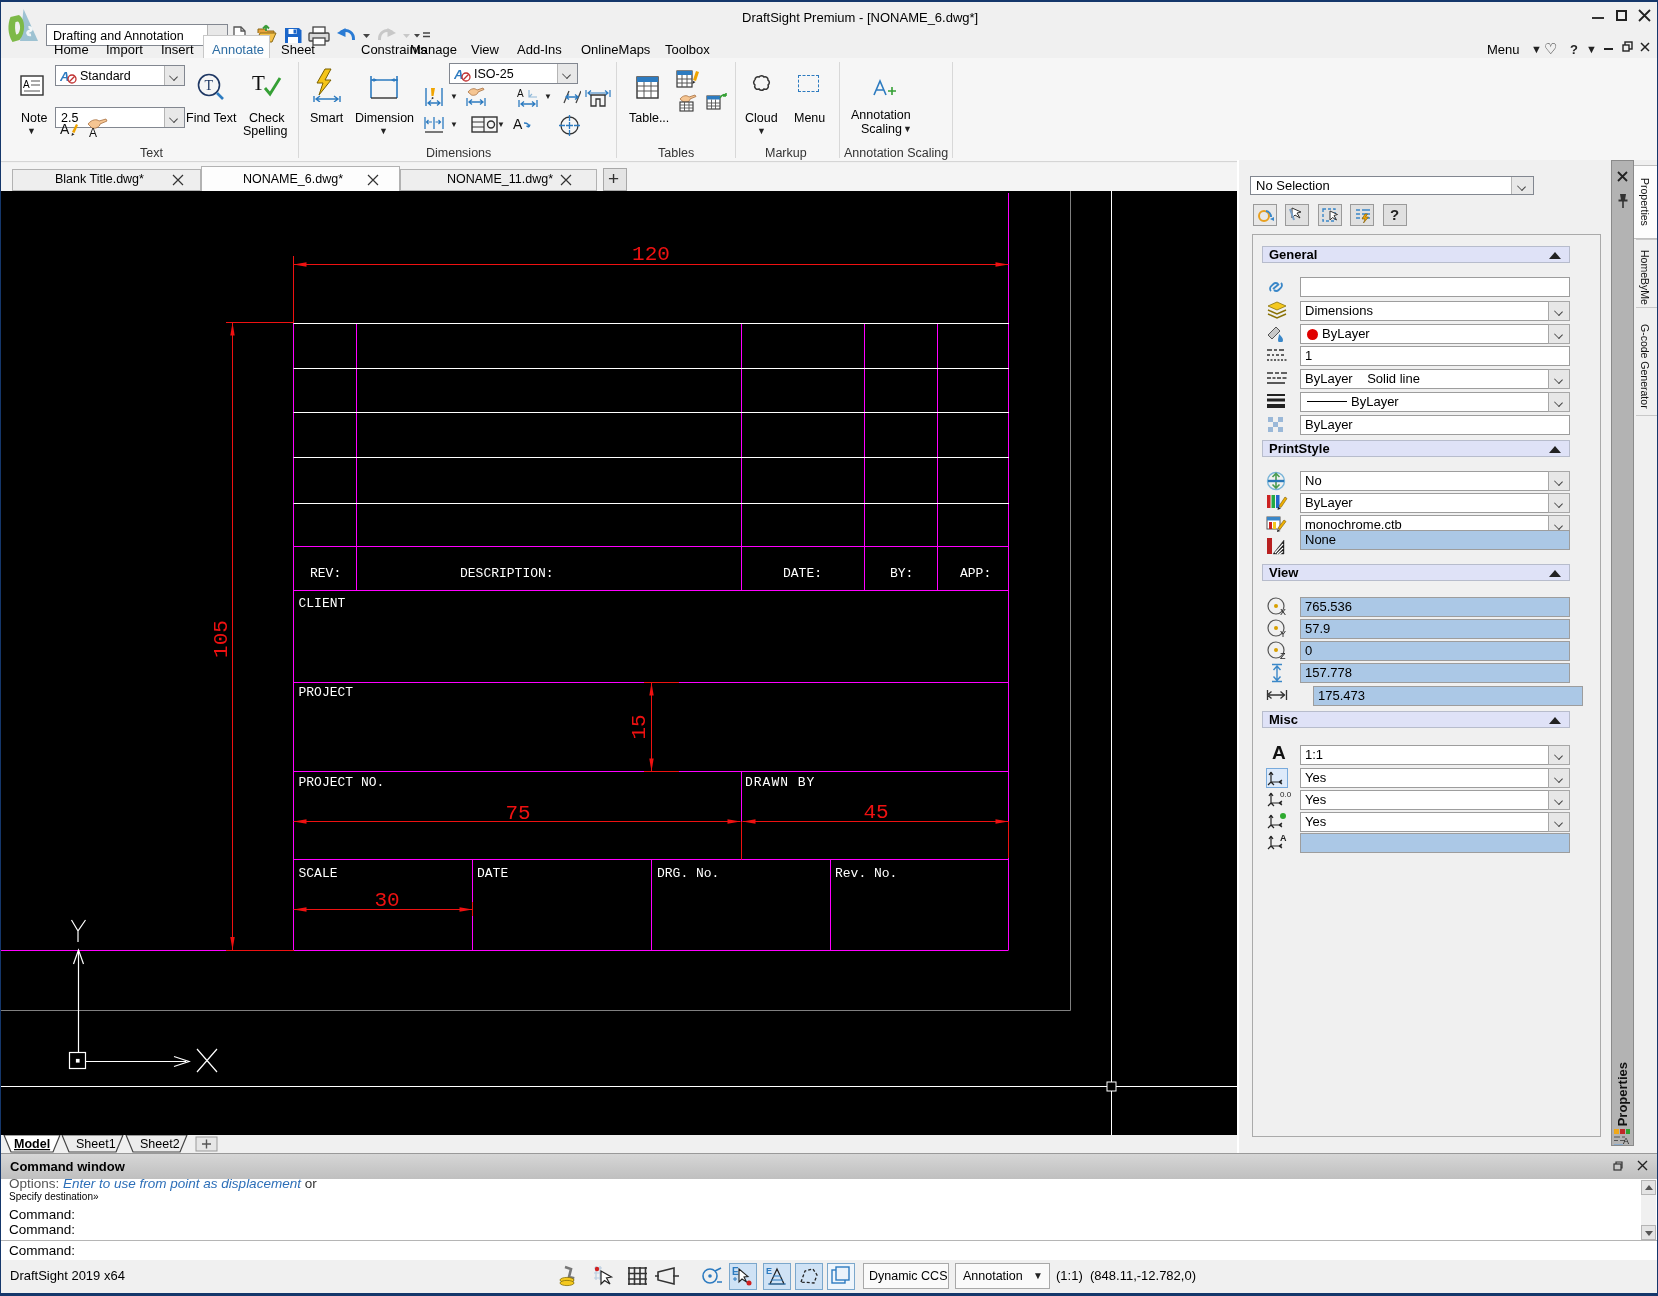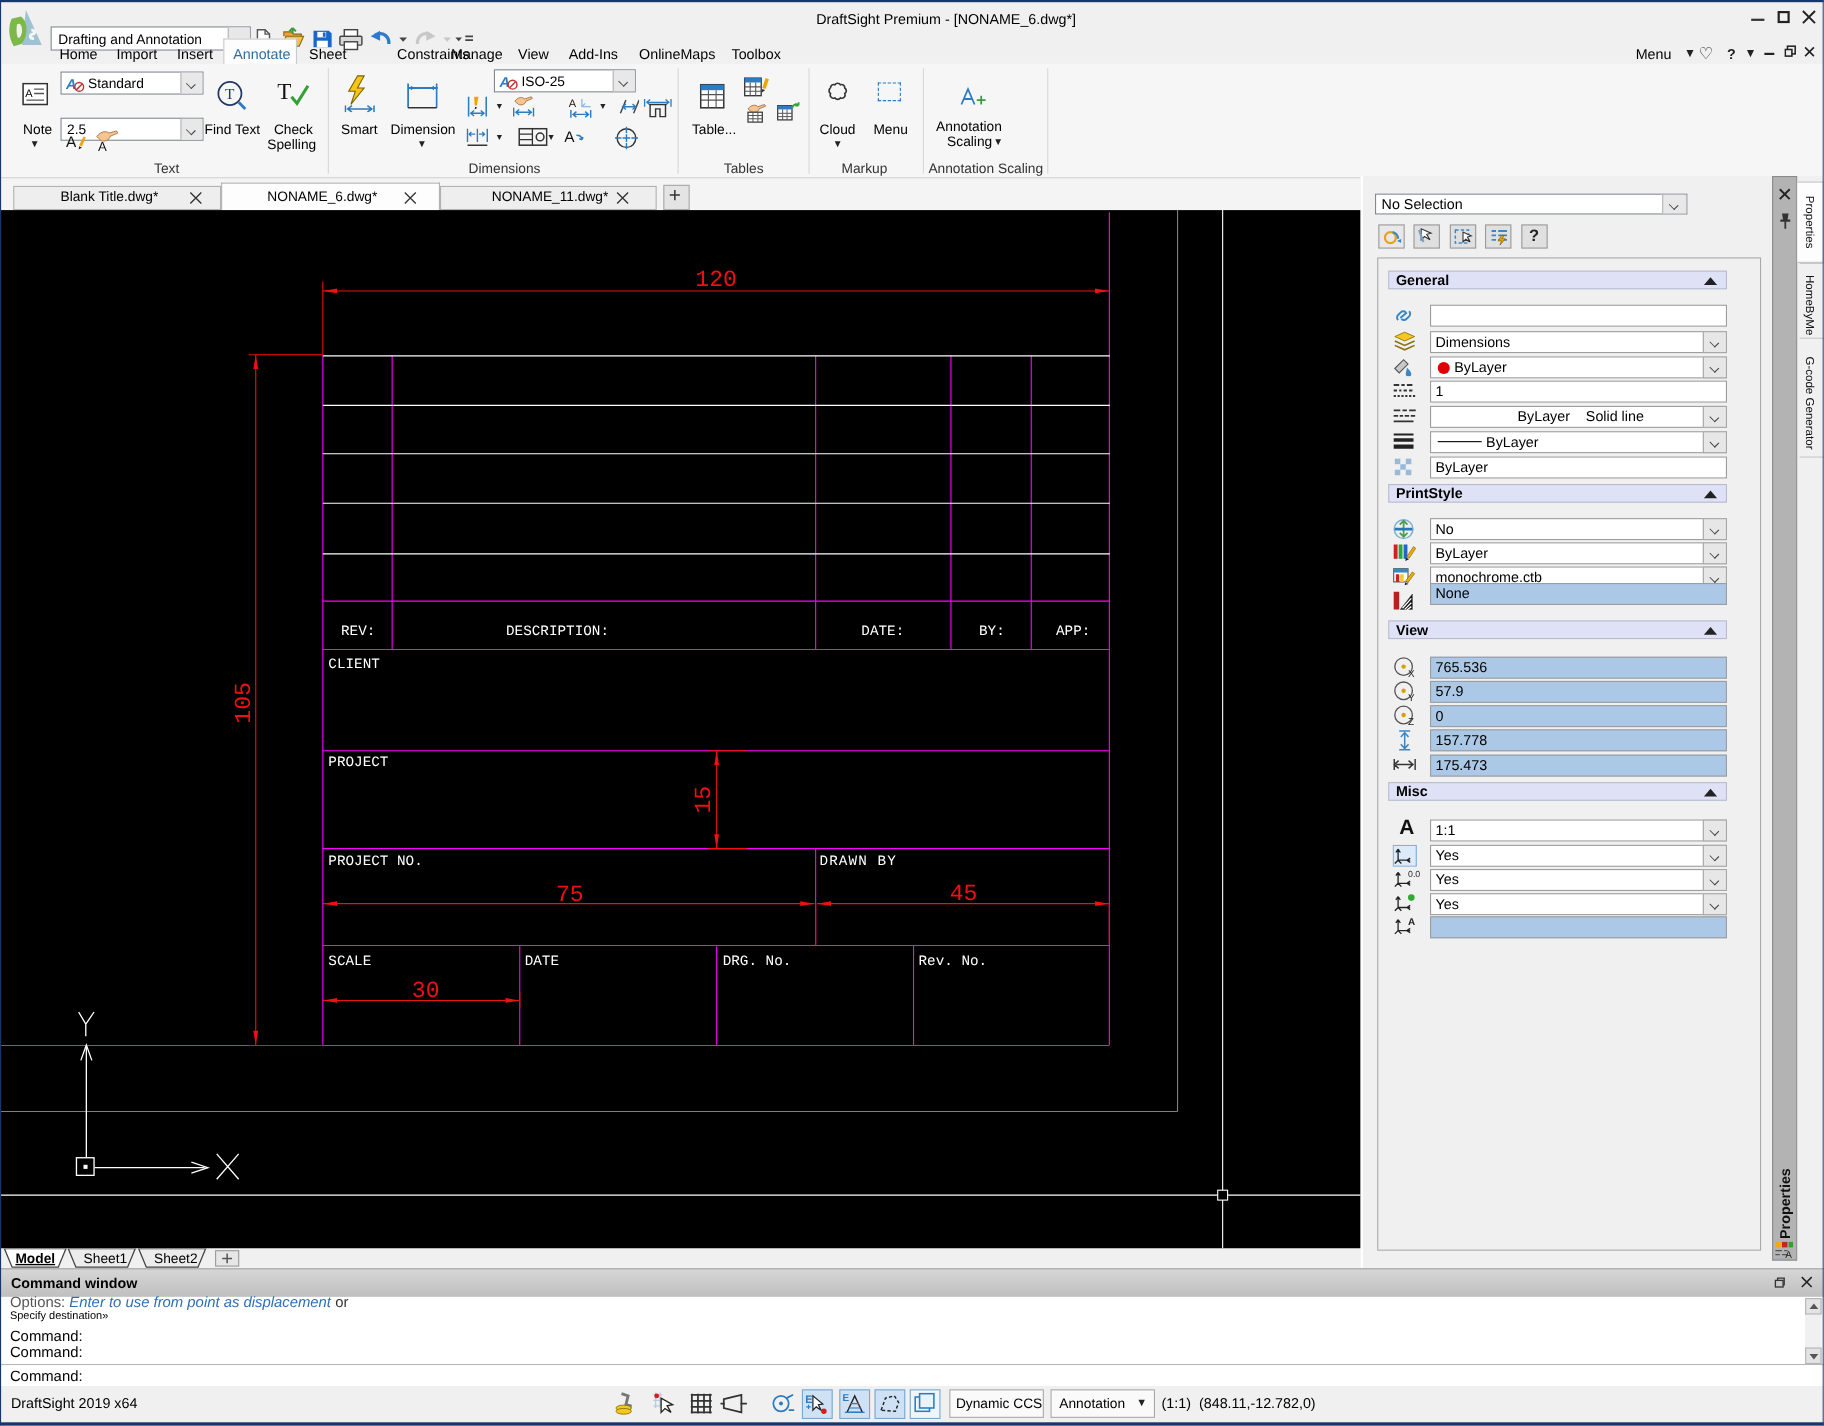--- a/index.html
+++ b/index.html
@@ -436,36 +436,36 @@
   </svg>
 <div class="t" style="left:1390px;top:206px;font-size:15px;font-weight:bold;color:#222;">?</div>
 
 <div class="abs" style="left:1252px;top:234px;width:349px;height:903px;background:#f0f0f0;border:1px solid #aaa;"></div>
 
 <div class="band" style="top:246px;">General<span class="up"></span></div>
 <div class="prow" style="top:277px;"></div>
 <div class="prow" style="top:301px;">Dimensions<span class="dd2"></span><span class="chev" style="right:6px;top:6px;"></span></div>
 <div class="prow" style="top:324px;"><span style="display:inline-block;width:11px;height:11px;border-radius:50%;background:#e00000;margin:3px 4px 0 2px;vertical-align:-2px;"></span>ByLayer<span class="dd2"></span><span class="chev" style="right:6px;top:6px;"></span></div>
 <div class="prow" style="top:346px;">1</div>
-<div class="prow" style="top:369px;text-align:center;">ByLayer&nbsp;&nbsp;&nbsp;&nbsp;Solid line<span class="dd2"></span><span class="chev" style="right:6px;top:6px;"></span></div>
+<div class="prow" style="top:369px;">ByLayer&nbsp;&nbsp;&nbsp;&nbsp;Solid line<span class="dd2"></span><span class="chev" style="right:6px;top:6px;"></span></div>
 <div class="prow" style="top:392px;"><span style="display:inline-block;width:40px;height:1px;background:#000;vertical-align:4px;margin:0 4px 0 2px;"></span>ByLayer<span class="dd2"></span><span class="chev" style="right:6px;top:6px;"></span></div>
 <div class="prow" style="top:415px;">ByLayer</div>
 
 <div class="band" style="top:440px;">PrintStyle<span class="up"></span></div>
 <div class="prow" style="top:471px;">No<span class="dd2"></span><span class="chev" style="right:6px;top:6px;"></span></div>
 <div class="prow" style="top:493px;">ByLayer<span class="dd2"></span><span class="chev" style="right:6px;top:6px;"></span></div>
 <div class="prow" style="top:515px;">monochrome.ctb<span class="dd2"></span><span class="chev" style="right:6px;top:6px;"></span></div>
 <div class="prow blue" style="top:530px;">None</div>
 
 <div class="band" style="top:564px;">View<span class="up"></span></div>
 <div class="prow blue" style="top:597px;">765.536</div>
 <div class="prow blue" style="top:619px;">57.9</div>
 <div class="prow blue" style="top:641px;">0</div>
 <div class="prow blue" style="top:663px;">157.778</div>
-<div class="prow blue" style="top:686px;">175.473</div>
+<div class="prow blue" style="top:686px;margin-left:13px;">175.473</div>
 
 <div class="band" style="top:711px;">Misc<span class="up"></span></div>
 <div class="prow" style="top:745px;">1:1<span class="dd2"></span><span class="chev" style="right:6px;top:6px;"></span></div>
 <div class="prow" style="top:768px;">Yes<span class="dd2"></span><span class="chev" style="right:6px;top:6px;"></span></div>
 <div class="prow" style="top:790px;">Yes<span class="dd2"></span><span class="chev" style="right:6px;top:6px;"></span></div>
 <div class="prow" style="top:812px;">Yes<span class="dd2"></span><span class="chev" style="right:6px;top:6px;"></span></div>
 <div class="prow blue" style="top:833px;"></div>
 
 <svg class="abs" style="left:1268px;top:280px;" width="20" height="14">
     <path d="M5 9 l6-5 M3 11 a3.2 3.2 0 0 1 0-4.6 l2.4-2.4 a3.2 3.2 0 0 1 4.6 0 M13 3 a3.2 3.2 0 0 1 0 4.6 l-2.4 2.4 a3.2 3.2 0 0 1 -4.6 0" fill="none" stroke="#3a87c8" stroke-width="1.8"></path>

